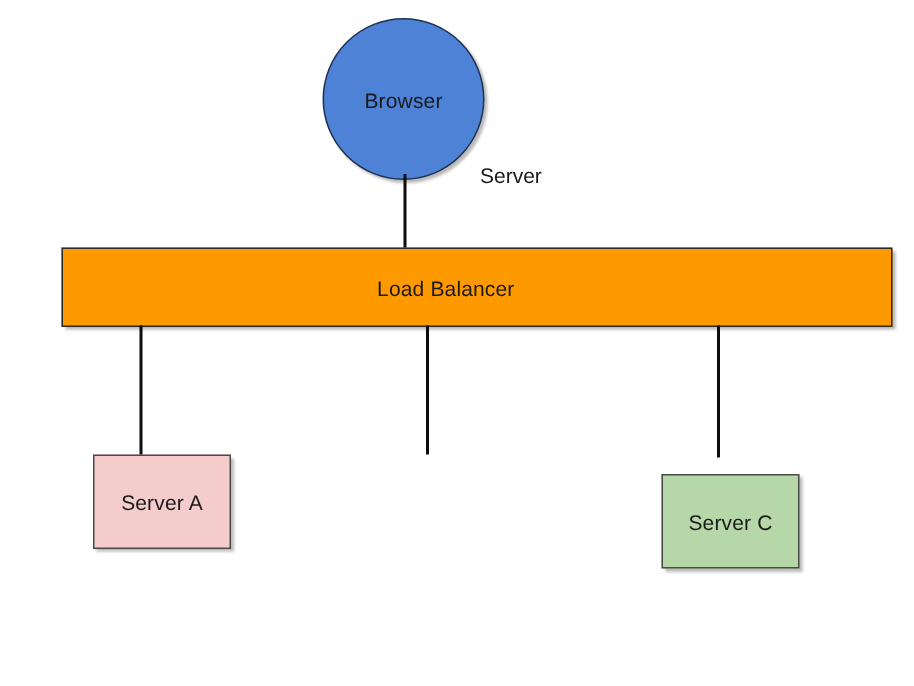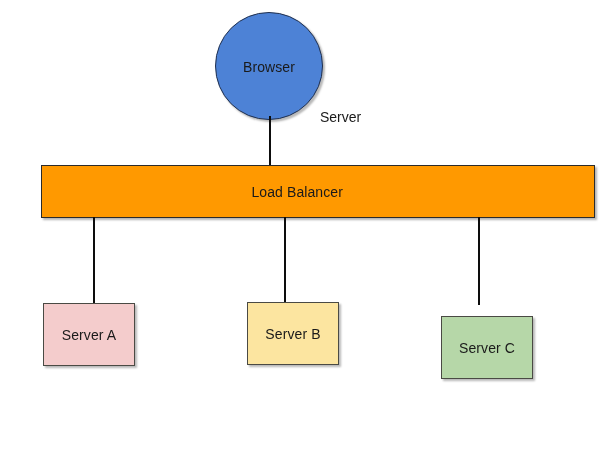--- a/index.html
+++ b/index.html
@@ -74,21 +74,21 @@
     position: absolute;
     width: 92px;
     height: 63px;
     border: 1.5px solid #4a4a44;
     box-sizing: border-box;
     box-shadow: 2px 2px 2px rgba(0,0,0,0.28);
   }
   .server-node .node-label {
     top: 24px;
   }
-  #server-a-node { left: 43px;  top: 303px; }
+  #server-a-node { left: 62px;  top: 303px; }
   #server-b-node { left: 247px; top: 302px; }
   #server-c-node { left: 441px; top: 304px; margin-top: 12px; }
 
   
   .connector {
     position: absolute;
     width: 2px;
     background: #0d0d0d;
   }
   #connector-browser { left: 269px; top: 116px; height: 50px; }
@@ -125,21 +125,18 @@
   </div>
 
   <div id="connector-a" class="connector" style="background: rgb(13, 13, 13);"></div>
   <div id="connector-b" class="connector" style="background: rgb(13, 13, 13);"></div>
   <div id="connector-c" class="connector" style="background: rgb(13, 13, 13);"></div>
 
   <div id="server-a-node" class="server-node" style="background: rgb(244, 204, 204); border-color: rgb(74, 74, 68);">
     <div class="node-label">Server A</div>
   </div>
 
-  <div id="server-b-node" class="server-node" style="background: rgb(252, 229, 160); border-color: rgb(74, 74, 68);">
-    <div class="node-label">Server B</div>
-  </div>
 
   <div id="server-c-node" class="server-node" style="background: rgb(182, 215, 168); border-color: rgb(74, 74, 68);">
     <div class="node-label">Server C</div>
   </div>
 
 </div>
 
 </body></html>

